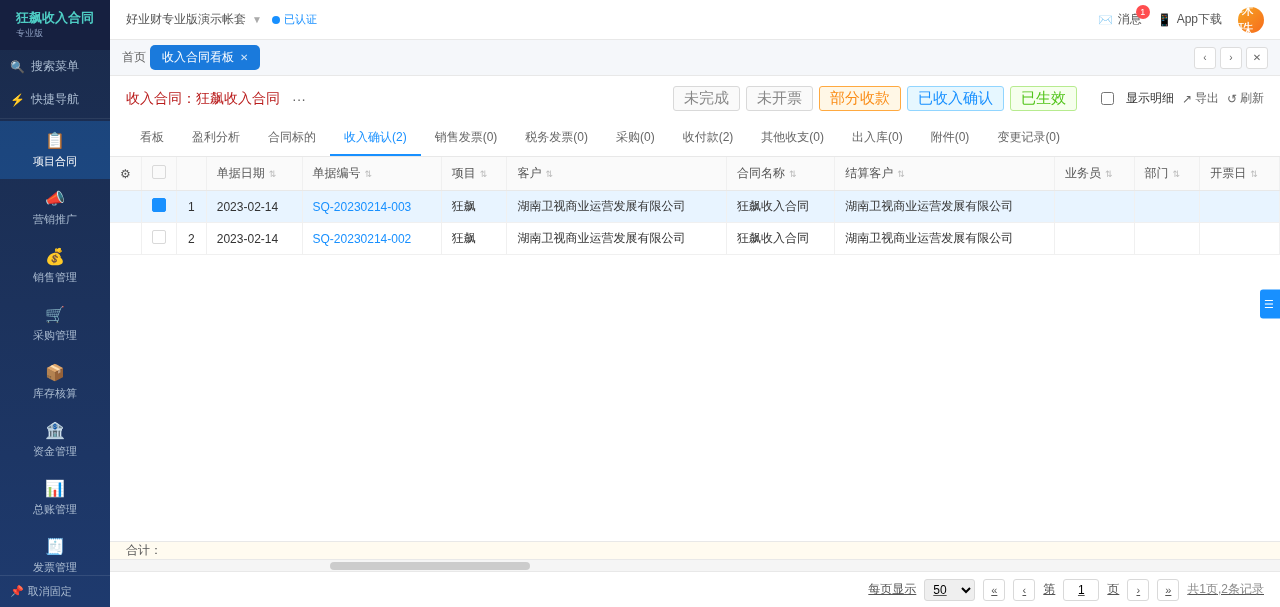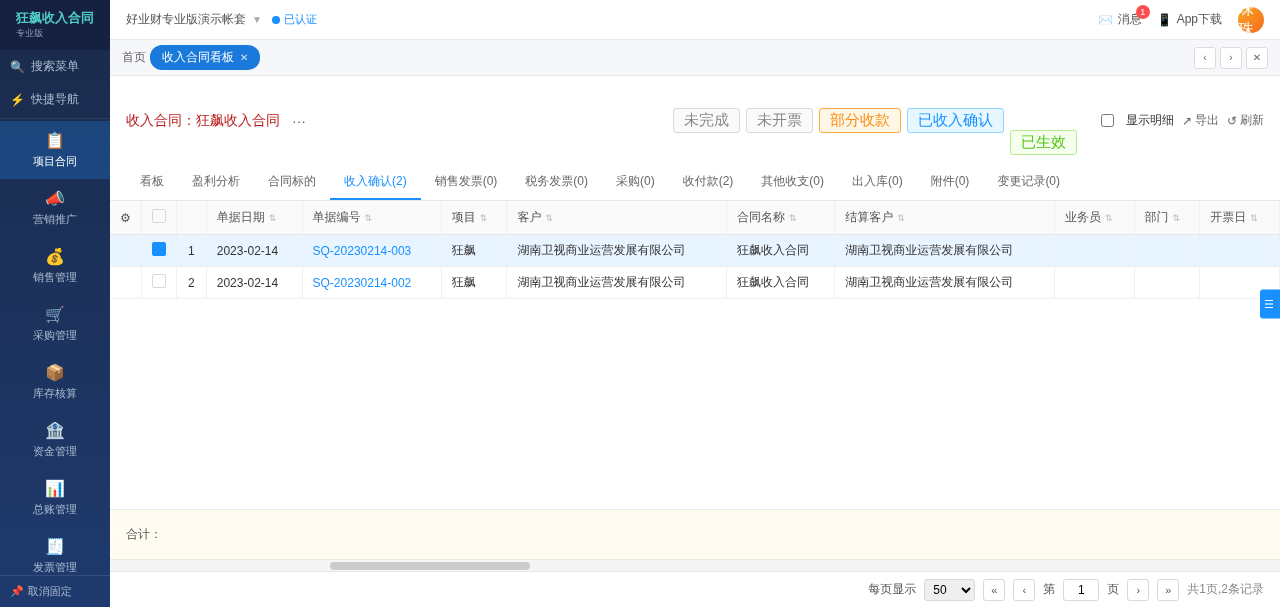--- a/index.html
+++ b/index.html
@@ -32,37 +32,37 @@
     .certified-badge { display: flex; align-items: center; gap: 4px; color: #1890ff; font-size: 11px; }
     .certified-dot { width: 8px; height: 8px; background: #1890ff; border-radius: 50%; }
     .topbar-right { display: flex; align-items: center; gap: 16px; }
     .topbar-action { display: flex; align-items: center; gap: 4px; color: #555; font-size: 12px; cursor: pointer; position: relative; }
     .badge { background: #ff4d4f; color: #fff; border-radius: 8px; font-size: 9px; padding: 0 4px; min-width: 14px; height: 14px; display: flex; align-items: center; justify-content: center; position: absolute; top: -6px; right: -8px; }
     .user-avatar { width: 26px; height: 26px; background: linear-gradient(135deg, #f5a623, #f76b1c); border-radius: 50%; display: flex; align-items: center; justify-content: center; color: #fff; font-size: 16px; }
 
     
     .tabbar { height: 36px; background: #f5f7fa; display: flex; align-items: center; padding: 0 12px; gap: 4px; border-bottom: 1px solid #e8e8e8; flex-shrink: 0; }
     .breadcrumb-home { color: #666; font-size: 12px; cursor: pointer; }
-    .tab-active { background: #1a7adc; color: #fff; border-radius: 12px; padding: 4px 12px; font-size: 12px; display: flex; align-items: center; gap: 6px; cursor: pointer; }
+    .tab-active { background: #1a7adc; color: #fff; border-radius: 5px; padding: 4px 12px; font-size: 12px; display: flex; align-items: center; gap: 6px; cursor: pointer; }
     .tab-close { color: rgba(255,255,255,0.8); font-size: 10px; cursor: pointer; }
     .tabbar-nav { margin-left: auto; display: flex; gap: 4px; }
     .tabbar-nav-btn { width: 22px; height: 22px; background: #fff; border: 1px solid #ddd; border-radius: 3px; display: flex; align-items: center; justify-content: center; cursor: pointer; font-size: 10px; color: #666; }
 
     
     .content { flex: 1; background: #fff; overflow: hidden; display: flex; flex-direction: column; }
     .content-header { padding: 10px 16px 0; flex-shrink: 0; }
     .contract-title-row { display: flex; align-items: center; gap: 12px; margin-bottom: 10px; }
     .contract-title { font-size: 14px; color: #333; font-weight: 500; }
     .contract-title span { color: #b91c1c; }
     .more-btn { color: #666; cursor: pointer; font-size: 14px; }
     .status-tags { display: flex; gap: 6px; margin-left: auto; align-items: center; }
     .tag { padding: 2px 10px; border-radius: 3px; font-size: 15px; cursor: pointer; border: 1px solid #d9d9d9; color: #888; background: #fafafa; }
     .tag.active-orange { background: #fff7e6; border-color: #ffa940; color: #fa8c16; }
     .tag.active-blue { background: #e6f7ff; border-color: #91d5ff; color: #1890ff; }
-    .tag.active-green { background: #f6ffed; border-color: #b7eb8f; color: #52c41a; margin-top: 44px; }
+    .tag.active-green { background: #f6ffed; border-color: #b7eb8f; color: #52c41a; }
     .header-actions { display: flex; gap: 8px; margin-left: 12px; align-items: center; }
     .header-action-btn { display: flex; align-items: center; gap: 3px; color: #666; font-size: 12px; cursor: pointer; }
 
     
     .tabs-row { display: flex; border-bottom: 1px solid #e8e8e8; padding: 0 16px; flex-shrink: 0; }
     .tab { padding: 8px 14px; font-size: 12px; color: #666; cursor: pointer; border-bottom: 2px solid transparent; }
     .tab.selected { color: #1890ff; border-bottom-color: #1890ff; }
 
     
     .table-container { flex: 1; overflow: auto; padding: 0; position: relative; }
@@ -73,29 +73,29 @@
     .data-table tbody tr.row-selected { background: #e8f4ff; }
     .th-setting { text-align: center; width: 30px; }
     .th-check { width: 30px; text-align: center; }
     .row-num { color: #999; text-align: center; }
     .checkbox { width: 14px; height: 14px; border: 1px solid #d9d9d9; border-radius: 2px; display: inline-block; cursor: pointer; }
     .link-text { color: #1890ff; cursor: pointer; text-decoration: none; }
     .sort-icon { color: #bbb; font-size: 9px; margin-left: 2px; }
     .th-inner { display: flex; align-items: center; gap: 2px; }
 
     
-    .table-footer { background: #fffbf0; border-top: 1px solid #e8e8e8; padding: 16px 16px; display: flex; align-items: flex-end; font-size: 12px; color: #666; flex-shrink: 0; }
+    .table-footer { background: #fffbf0; border-top: 1px solid #e8e8e8; padding: 0 16px; display: flex; align-items: flex-end; font-size: 12px; color: #666; flex-shrink: 0; }
     .total-label { font-weight: 500; color: #555; }
 
     
     .scrollbar-area { height: 12px; background: #f5f5f5; border-top: 1px solid #e8e8e8; position: relative; flex-shrink: 0; }
     .scrollbar-thumb { width: 200px; height: 8px; background: #ccc; border-radius: 4px; position: absolute; left: 220px; top: 2px; cursor: pointer; }
 
     
-    .pagination { height: 36px; background: #fff; border-top: 1px solid #e8e8e8; display: flex; align-items: center; justify-content: flex-end; padding: 0 16px; gap: 8px; font-size: 12px; color: #555; flex-shrink: 0; }
+    .pagination { height: 36px; background: #fff; border-top: 1px solid #e8e8e8; display: flex; align-items: center; justify-content: flex-end; padding: 0 16px; gap: 8px; font-size: 12px; color: #555; flex-shrink: 0; text-decoration: underline; }
     .pagination-btn { width: 22px; height: 22px; border: 1px solid #d9d9d9; border-radius: 3px; display: flex; align-items: center; justify-content: center; cursor: pointer; color: #555; background: #fff; font-size: 11px; }
     .pagination-input { width: 36px; height: 22px; border: 1px solid #d9d9d9; border-radius: 3px; text-align: center; font-size: 12px; }
     .per-page-select { height: 22px; border: 1px solid #d9d9d9; border-radius: 3px; font-size: 12px; padding: 0 4px; }
     .page-info { color: #888; }
 
     
     .right-sticky { position: fixed; right: 0; top: 50%; transform: translateY(-50%); background: #1890ff; width: 20px; border-radius: 3px 0 0 3px; display: flex; align-items: center; justify-content: center; padding: 8px 2px; cursor: pointer; color: #fff; font-size: 11px; writing-mode: vertical-lr; }
   </style>
 </head>
 <body>

